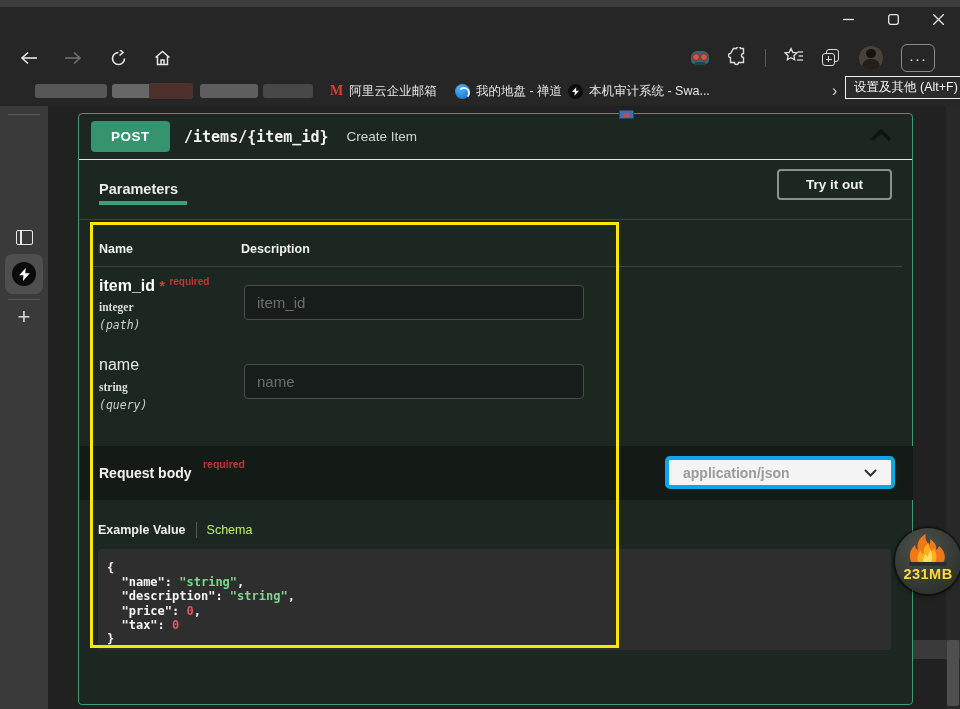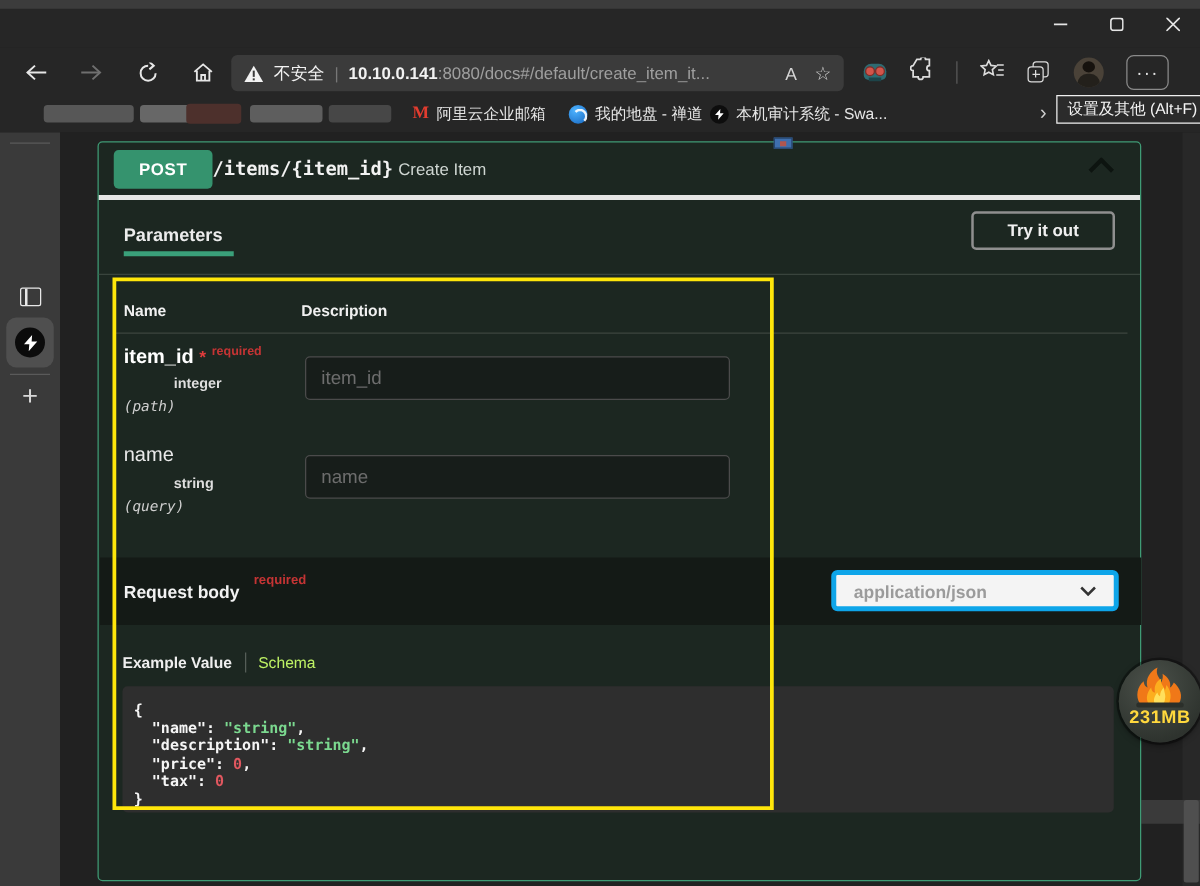--- a/index.html
+++ b/index.html
@@ -52,39 +52,39 @@
   .sb-divider { left:8px; top:193px; width:32px; height:1px; background:#5a5a5a; }
   .sb-plus { left:12px; top:199px; width:24px; height:24px; color:#d8d8d8; font-size:22px; font-weight:300; display:flex; align-items:center; justify-content:center; }
 
   
   .content { left:48px; top:106px; width:912px; height:603px; background:#212121; }
   .scroll-strip { left:913px; top:640px; width:47px; height:19px; background:#3a3a3a; }
   .scroll-track { left:946px; top:106px; width:14px; height:603px; background:#282828; }
   .scroll-thumb { left:947px; top:554px; width:12px; height:150px; background:#4f4f4f; border-radius:2px; }
 
   .opblock { left:78px; top:113px; width:835px; height:592px; background:#1c2721; border:1px solid #3f9b75; border-radius:4px; }
-  .op-summary { left:0; top:0; width:100%; height:46px; border-bottom:4px solid #e5e5e5; display:flex; align-items:center; padding:0 12px; }
+  .op-summary { left:0; top:0; width:100%; height:46px; border-bottom:1px solid #e5e5e5; display:flex; align-items:center; padding:0 12px; gap:14px; }
   .method-badge { width:79px; height:31px; background:#35936e; border-radius:4px; color:#fff; font-weight:bold; font-size:13.5px; display:flex; align-items:center; justify-content:center; letter-spacing:.5px; }
   .op-path { font-family:"DejaVu Sans Mono", monospace; font-weight:bold; font-size:15px; color:#f2f2f2; }
   .op-desc { color:#cfd6d2; font-size:13.5px; margin-left:4px; }
   .op-chevron { margin-left:auto; margin-right:8px; }
 
   .sec-header { left:0; top:47px; width:100%; height:59px; border-bottom:1px solid #39443d; }
   .params-title { position:absolute; left:20px; top:20px; color:#ececec; font-weight:bold; font-size:14.5px; }
   .params-underline { position:absolute; left:20px; top:40px; width:88px; height:4px; background:#3aa07a; }
   .tryout-btn { position:absolute; right:20px; top:8px; width:115px; height:31px; background:transparent; border:2px solid #8f8f8f; border-radius:4px; color:#f0f0f0; font-weight:bold; font-size:13.5px; font-family:"Liberation Sans", sans-serif; }
 
   .col-head { color:#f0f0f0; font-weight:bold; font-size:12.5px; }
   .thead-divider { left:13px; top:152px; width:810px; height:1px; background:#3c463f; }
 
   .pname-req { color:#fff; font-weight:bold; font-size:16px; }
   .pname { color:#e9e9e9; font-size:16px; }
   .req-star { color:#e03c3c; font-weight:bold; font-size:14px; }
   .req-label { color:#c43434; font-weight:bold; font-size:10px; vertical-align:6px; }
-  .ptype { font-family:Liberation Sans, sans-serif; font-weight:bold; font-size:11.5px; color:#dedede;margin-left:40px; }
+  .ptype { font-family:Liberation Serif, serif; font-weight:bold; font-size:11.5px; color:#dedede; }
   .ploc { font-family:"DejaVu Sans Mono", monospace; font-style:italic; font-size:11.5px; color:#cfcfcf; }
   .param-input { position:absolute; width:340px; height:35px; background:#171d1a; border:1px solid #4b4b4b; border-radius:4px; color:#d9d9d9; font-size:15px; padding:0 12px; outline:none; }
   .param-input::placeholder { color:#6d6d6d; }
 
   .reqbody-band { left:1px; top:332px; width:833px; height:54px; background:#141a16; }
   .reqbody-label { position:absolute; left:19px; top:19px; color:#f2f2f2; font-weight:bold; font-size:14px; }
   .reqbody-req { position:absolute; left:123px; top:12px; color:#c43434; font-weight:bold; font-size:10.5px; }
   .ct-select { position:absolute; left:585px; top:10px; width:230px; height:33px; background:#f4f4f4; border:4px solid #0ea5e9; border-radius:5px; display:flex; align-items:center; padding:0 14px; }
   .ct-select span { color:#9b9b9b; font-weight:bold; font-size:14px; }
   .ct-select svg { margin-left:auto; }
@@ -148,37 +148,20 @@
         <path d="M14.5 8.5 A6 6 0 1 1 8.5 2.5" fill="none" stroke="#e6e6e6" stroke-width="1.6"></path>
         <polyline points="8.5,-0.5 12,2.5 8.5,5.5" fill="none" stroke="#e6e6e6" stroke-width="1.6" transform="translate(1,0)"></polyline>
       </svg>
   </div>
   <div class="abs nav-ic" style="left:147px">
     <svg width="17" height="16" viewBox="0 0 17 16">
         <path d="M1.5 7.5 L8.5 1.5 L15.5 7.5 M3.5 6.5 V14.5 H13.5 V6.5 M7 14.5 V10 H10 V14.5" fill="none" stroke="#e6e6e6" stroke-width="1.5"></path>
       </svg>
   </div>
 
-  <div class="abs addressbar">
-    <svg width="16" height="14" viewBox="0 0 16 14">
-        <polygon points="8,0.5 15.5,13.5 0.5,13.5" fill="#f2f2f2"></polygon>
-        <rect x="7.2" y="4.5" width="1.6" height="5" fill="#3b3b3b"></rect>
-        <rect x="7.2" y="10.7" width="1.6" height="1.6" fill="#3b3b3b"></rect>
-      </svg>
-    <span class="sec-label">不安全</span>
-    <span class="url-divider">|</span>
-    <span style="display:flex; min-width:0;">
-      <span class="url-host">10.10.0.141</span>
-        <span class="url-rest">:8080/docs#/default/create_item_it...</span>
-    </span>
-    <span class="ab-right">
-      <span class="glyph-ic" style="font-size:14px">A</span>
-      <span class="glyph-ic">☆</span>
-    </span>
-  </div>
 
   <div class="abs tb-right" style="left:690px">
     <span style="position:relative; width:20px; height:18px; display:inline-block;">
       <span style="position:absolute; left:1px; top:2px; width:18px; height:13px; background:#2e6b72; border-radius:6px 6px 4px 4px;"></span>
       <span style="position:absolute; left:2px; top:4px; width:8px; height:8px; border-radius:50%; background:#d2544a; border:1px solid #7e2c26;"></span>
       <span style="position:absolute; left:10px; top:4px; width:8px; height:8px; border-radius:50%; background:#d2544a; border:1px solid #7e2c26;"></span>
       <span style="position:absolute; left:5px; top:13px; width:10px; height:3px; background:#1d4449;"></span>
     </span>
     <span>
       <svg width="19" height="19" viewBox="0 0 19 19">

